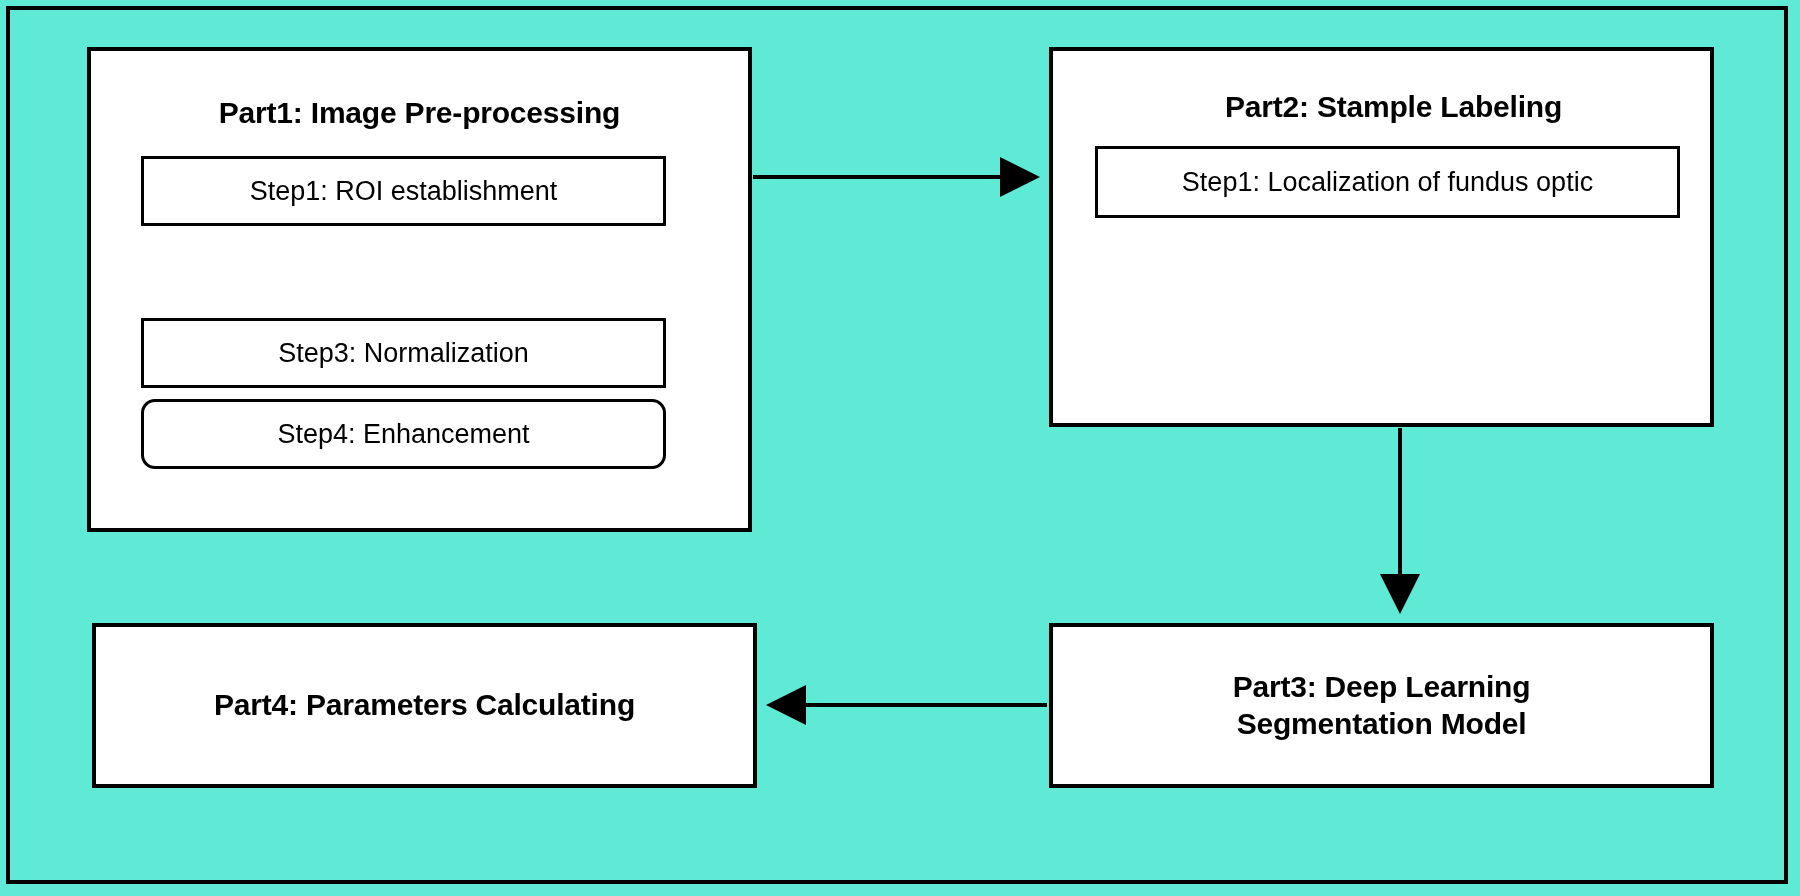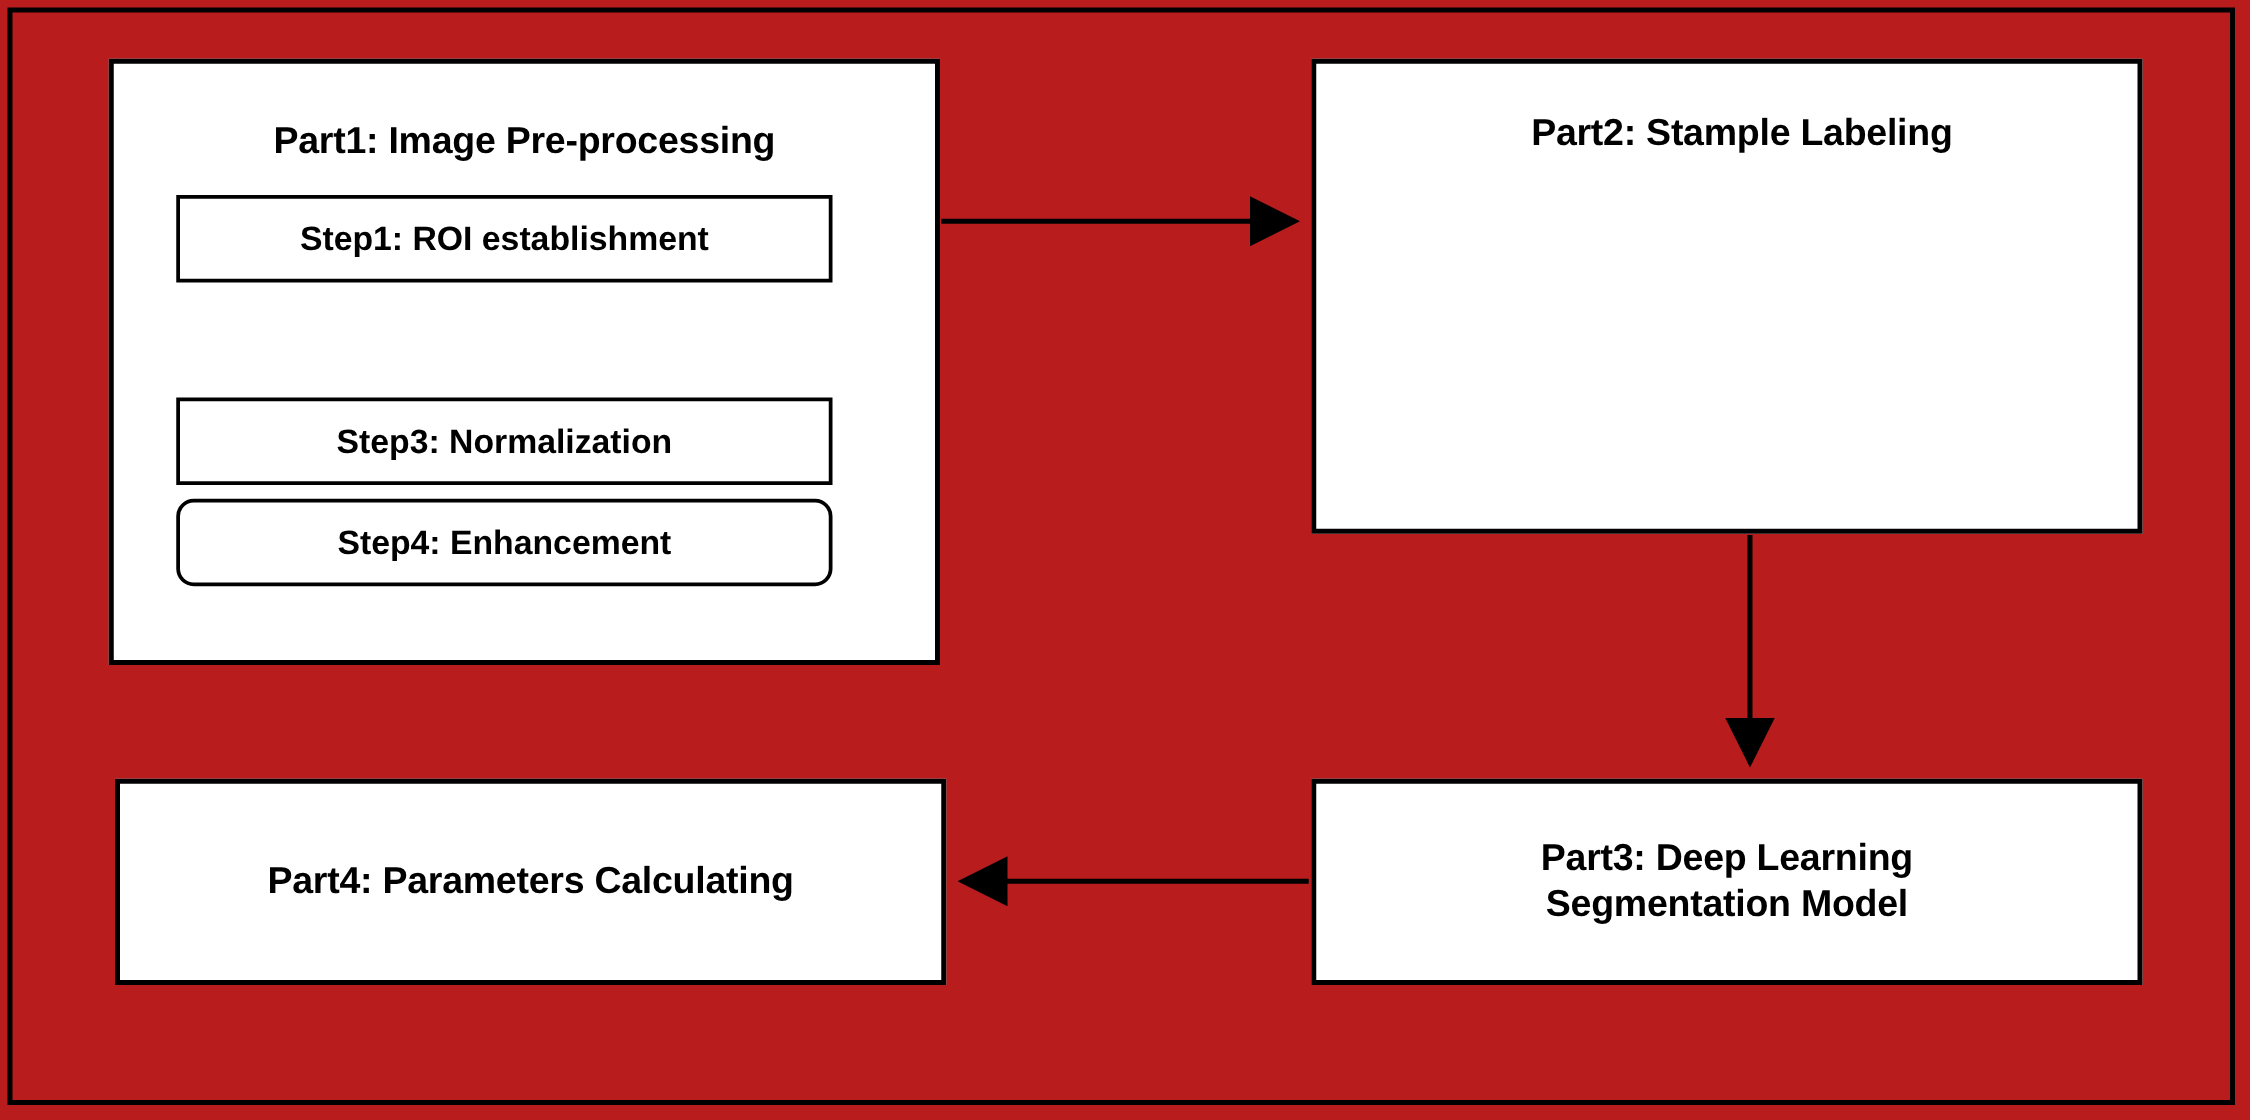--- a/index.html
+++ b/index.html
@@ -9,21 +9,21 @@
   }
   body {
     font-family: "Liberation Sans", sans-serif;
     color: #000000;
   }
 
   #canvas {
     position: relative;
     width: 1800px;
     height: 896px;
-    background: #b91c1c;
+    background: #5eead4;
     overflow: hidden;
   }
 
   
   .outer-frame {
     position: absolute;
     left: 6px;
     top: 6px;
     width: 1782px;
     height: 878px;
@@ -77,21 +77,21 @@
     box-sizing: border-box;
     background: #ffffff;
     display: flex;
     align-items: center;
     justify-content: center;
     text-align: center;
   }
 
   .step-label {
     font-size: 27px;
-    font-weight: bold;
+    font-weight: normal;
     line-height: 1.5;
     text-align: right;
     white-space: pre-line;
     padding: 0 8px;
   }
 
   
   .connectors {
     position: absolute;
     left: 0;
@@ -121,20 +121,23 @@
     </div>
 
     <div class="step-box" style="left:50px; top:348px; width:525px; height:70px;border-radius:14px;">
       <span class="step-label">Step4: Enhancement</span>
     </div>
   </div>
 
   <div class="group-box" style="left:1049px; top:47px; width:665px; height:380px;">
     <div class="group-title" style="position:absolute; left:0; top:38px;margin-left:12px;">Part2: Stample Labeling</div>
 
+    <div class="step-box" style="left:42px; top:95px; width:585px; height:72px;">
+      <span class="step-label">Step1: Localization of fundus optic</span>
+    </div>
 
   </div>
 
   <div class="part-box" style="left:1049px; top:623px; width:665px; height:165px;">
     <span class="part-title">Part3: Deep Learning
 Segmentation Model</span>
   </div>
 
   <div class="part-box" style="left:92px; top:623px; width:665px; height:165px;">
     <span class="part-title">Part4: Parameters Calculating</span>

